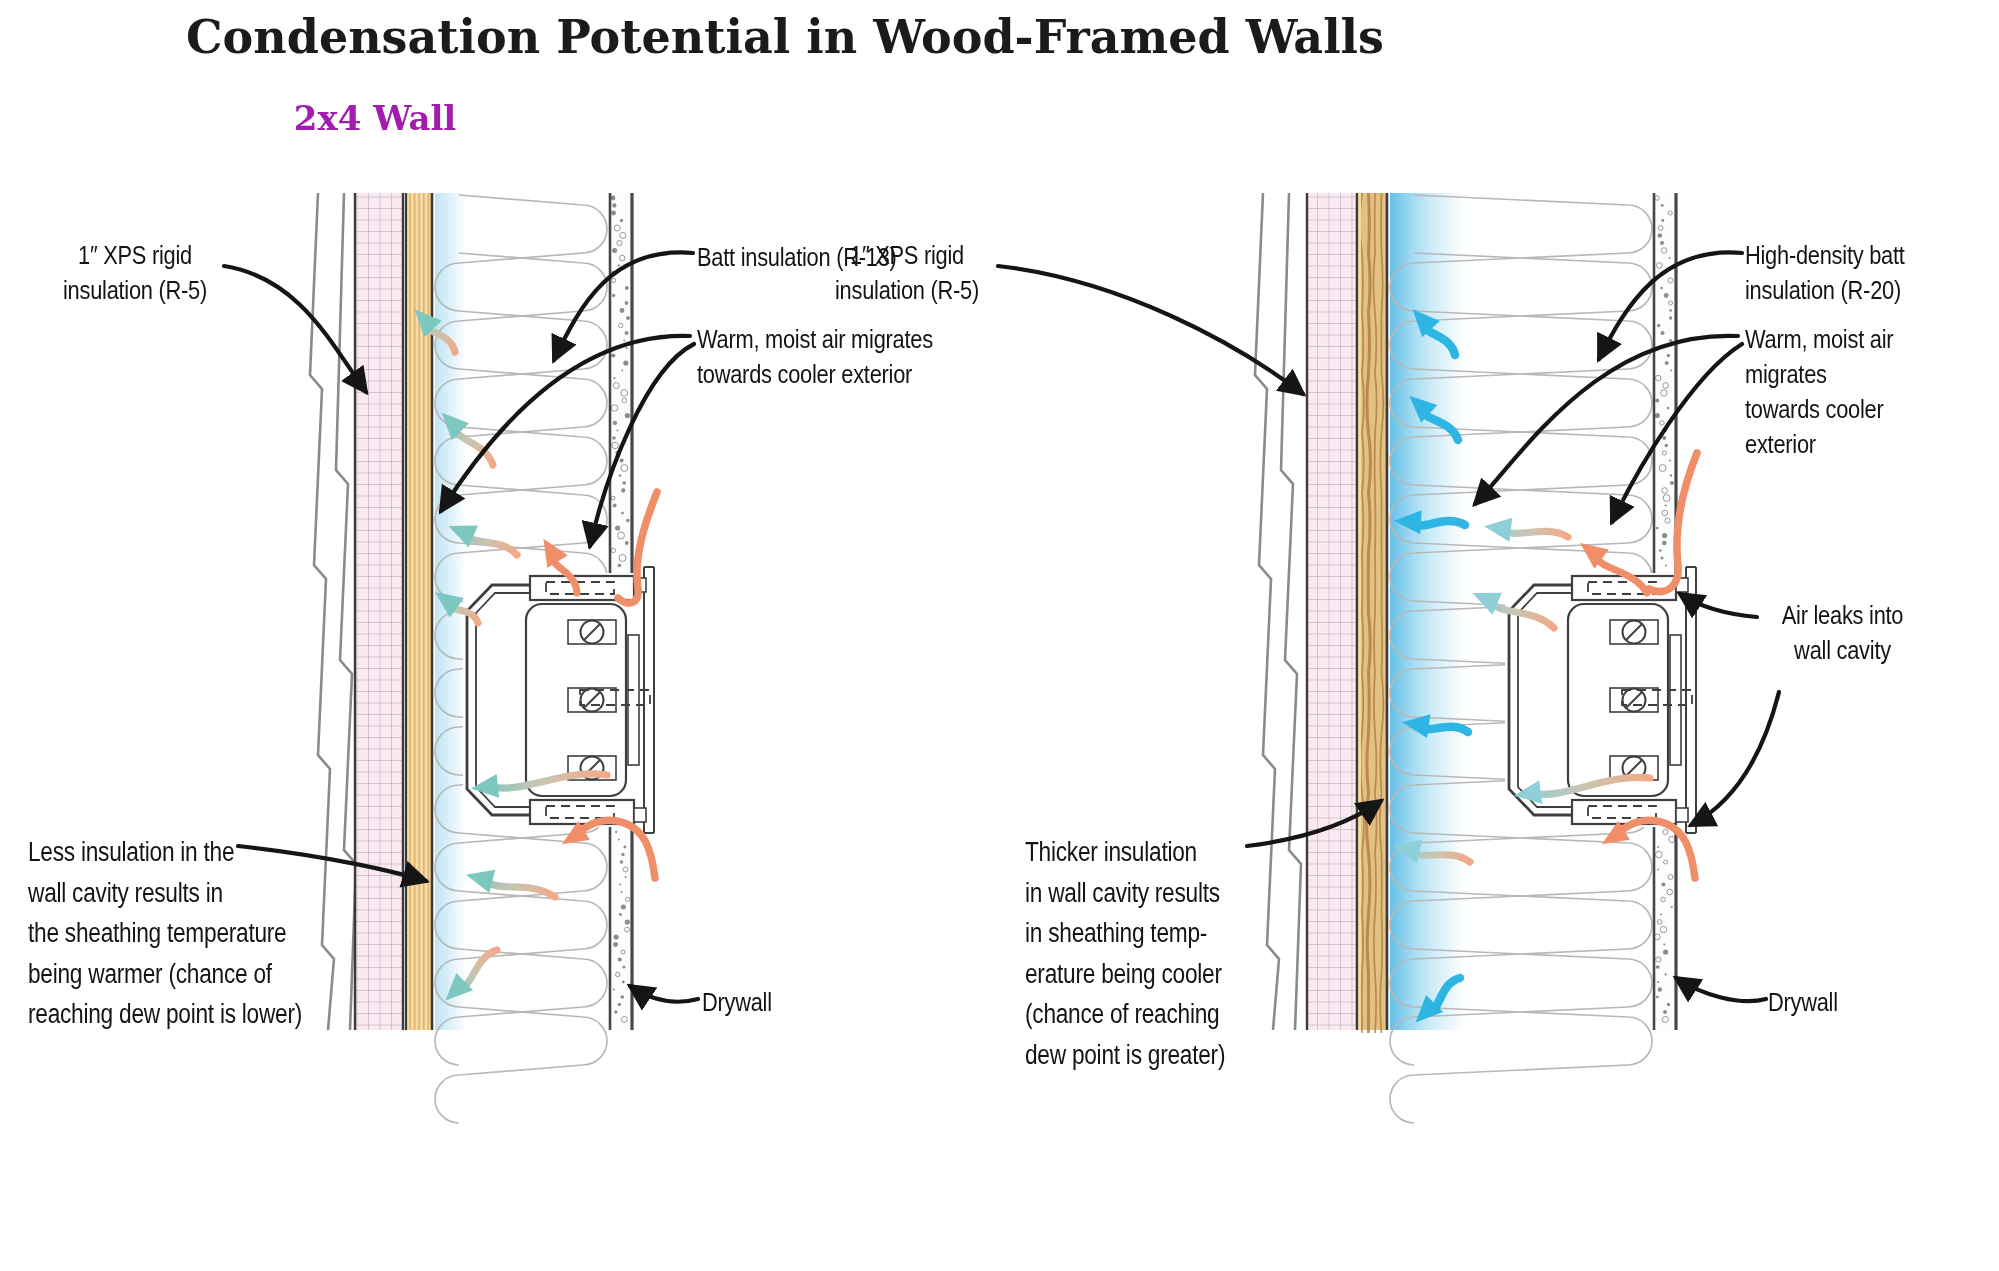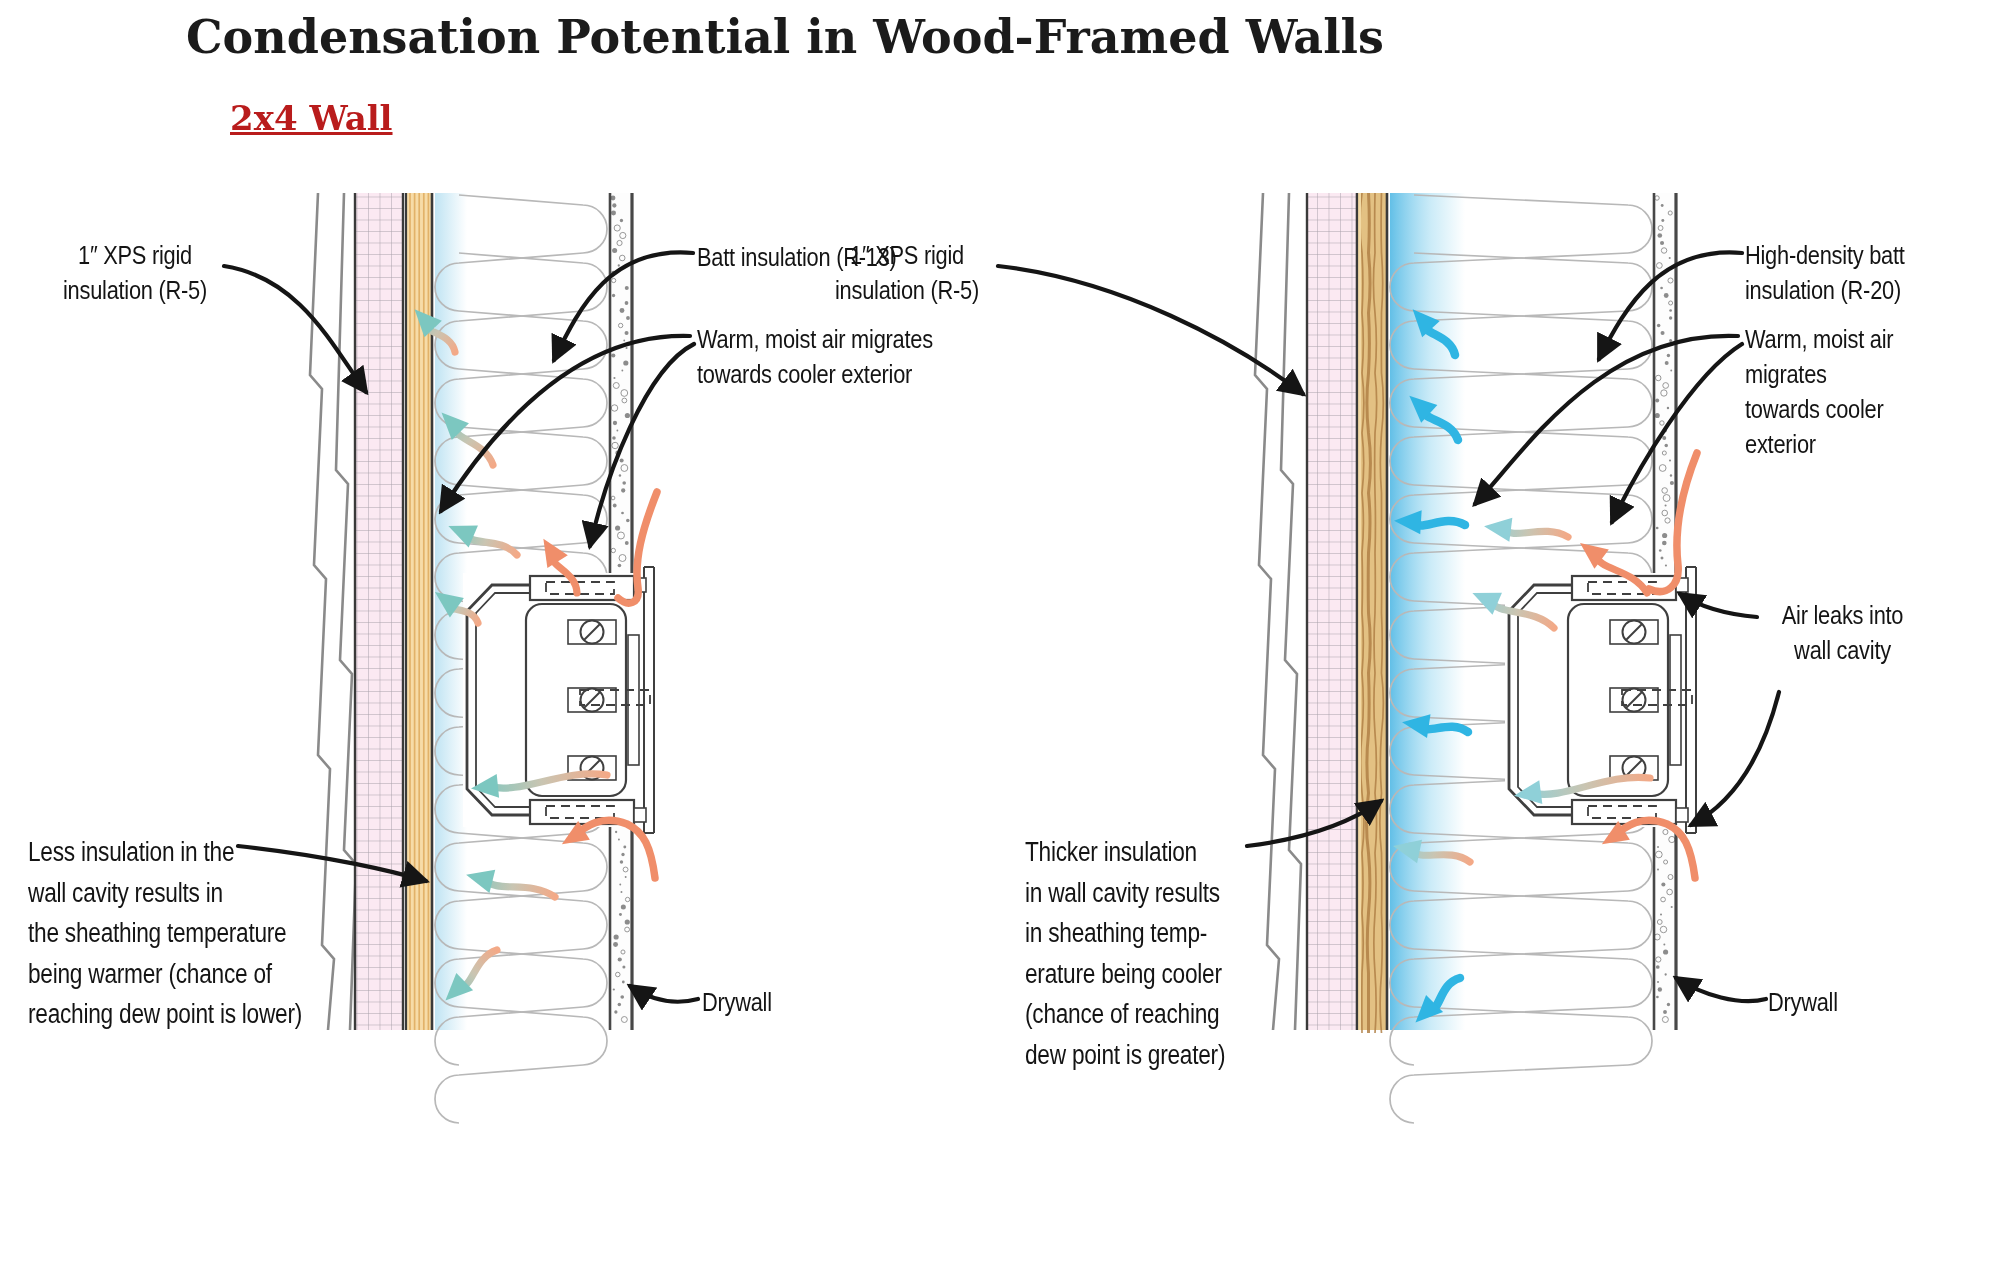--- a/index.html
+++ b/index.html
@@ -1,22 +1,22 @@
 <!DOCTYPE html>
 <html><head>
 <meta charset="utf-8">
 <style>
   html,body{margin:0;padding:0;background:#fff;}
   #stage{position:relative;width:1999px;height:1150px;background:#ffffff;overflow:hidden;
          font-family:"Liberation Sans",sans-serif;color:#151515;}
   #scene{position:absolute;left:0;top:0;}
   .title{position:absolute;left:100px;top:10px;width:1370px;text-align:center;
          font-family:"DejaVu Serif",serif;font-weight:bold;font-size:46px;letter-spacing:0px;color:#1b1b1b;}
-  .heading{position:absolute;width:290px;font-family:"DejaVu Serif",serif;
-         font-weight:bold;font-size:34px;color:#b91c1c;text-decoration:underline;}
+  .heading{position:absolute;width:290px;text-align:center;font-family:"DejaVu Serif",serif;
+         font-weight:bold;font-size:34px;color:#a21caf;}
   .lab{position:absolute;font-size:26px;line-height:1.35;letter-spacing:-0.3px;color:#141414;
        white-space:pre-line;transform:scaleX(0.84);transform-origin:left top;}
   .lab.center{text-align:center;transform-origin:center top;}
   .lab.big{font-size:27px;line-height:1.5;}
 </style>
 </head>
 <body>
 
 <div id="stage">
 

